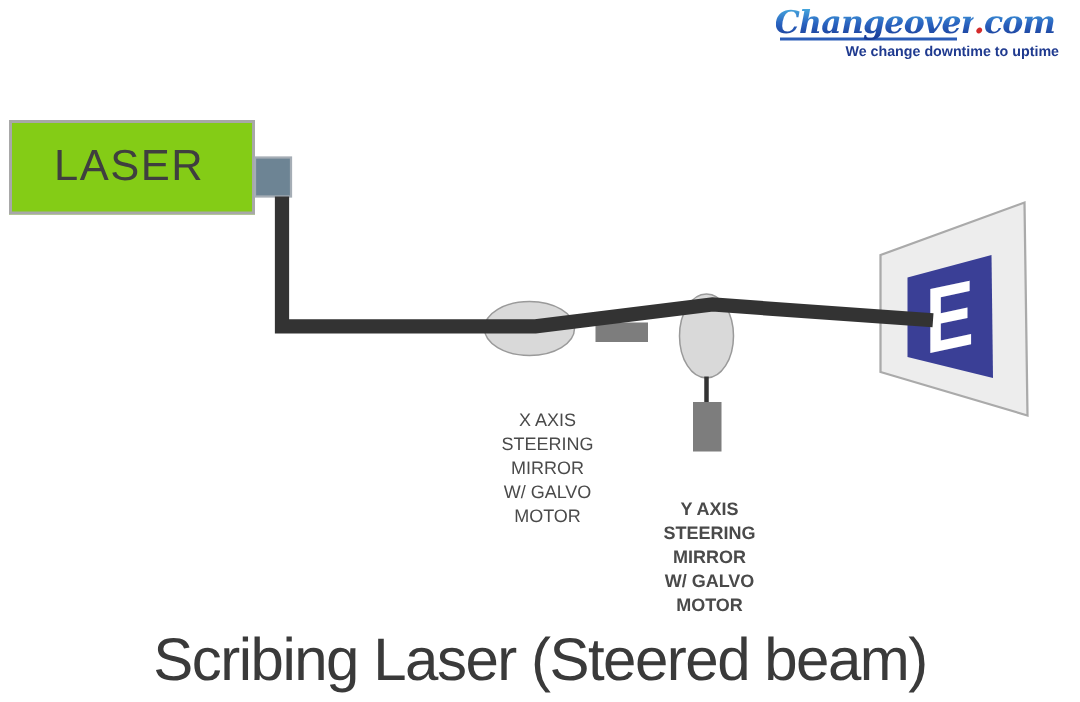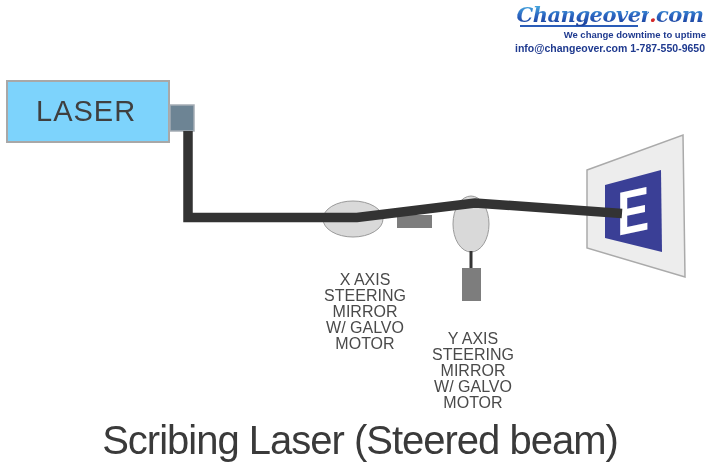--- a/index.html
+++ b/index.html
@@ -17,51 +17,50 @@
     background:linear-gradient(180deg,#4fc0e8 0%,#2a63c0 55%,#16358f 100%);
     -webkit-background-clip:text;background-clip:text;color:transparent;
   }
   .brand-dot{color:#d42a2a;}
   .brand-underline{height:2px;background:#2a5cb8;width:118px;margin:0 auto 2px 6px;}
   .logo-tagline{font-size:9.5px;font-weight:bold;color:#1f3a8f;line-height:11px;text-align:right;}
   .logo-contact{font-size:10.5px;font-weight:600;color:#1f3a8f;line-height:13px;margin-top:2px;}
   
   .laser-box{
     position:absolute;left:6px;top:80px;width:160px;height:59px;
-    background:#7dd3fc;border:2px solid #a8a8a8;
+    background:#84cc16;border:2px solid #a8a8a8;
     display:flex;align-items:center;
   }
   .laser-box span{font-size:29px;color:#3f3f3f;letter-spacing:1px;margin-left:28px;}
   
   .diagram-svg{position:absolute;left:0;top:0;}
   
   .pkg-label{position:absolute;left:579px;top:96px;font-size:27px;color:#3f3f3f;letter-spacing:0.5px;}
   .mirror-label{
-    position:absolute;width:110px;text-align:center;font-size:16px;line-height:16px;
+    position:absolute;width:110px;text-align:center;font-size:12px;line-height:16px;
     color:#4a4a4a;white-space:pre-line;
   }
   .x-label{left:310px;top:272px;}
-  .y-label{left:418px;top:331px;}
+  .y-label{left:418px;top:331px;font-weight:bold;}
   .main-title{
     position:absolute;left:0;top:418px;width:720px;text-align:center;
     font-size:40px;color:#3a3a3a;letter-spacing:-1px;
   }
 </style>
 </head>
 <body>
 
 <div class="stage">
 
   <div class="logo-block">
     <div class="brand-line">
       <span class="brand-main">Changeover</span><span class="brand-dot">.</span><span class="brand-tld">com</span>
     </div>
     <div class="brand-underline"></div>
     <div class="logo-tagline">We change downtime to uptime</div>
-    <div class="logo-contact">info@changeover.com 1-787-550-9650</div>
   </div>
 
   <div class="laser-box">
     <span>LASER</span>
   </div>
 
   <svg class="diagram-svg" width="720" height="468" viewBox="0 0 720 468">
 
     <ellipse cx="353" cy="219" rx="30" ry="18" stroke="#9a9a9a" stroke-width="1" fill="#d9d9d9"></ellipse>
 

